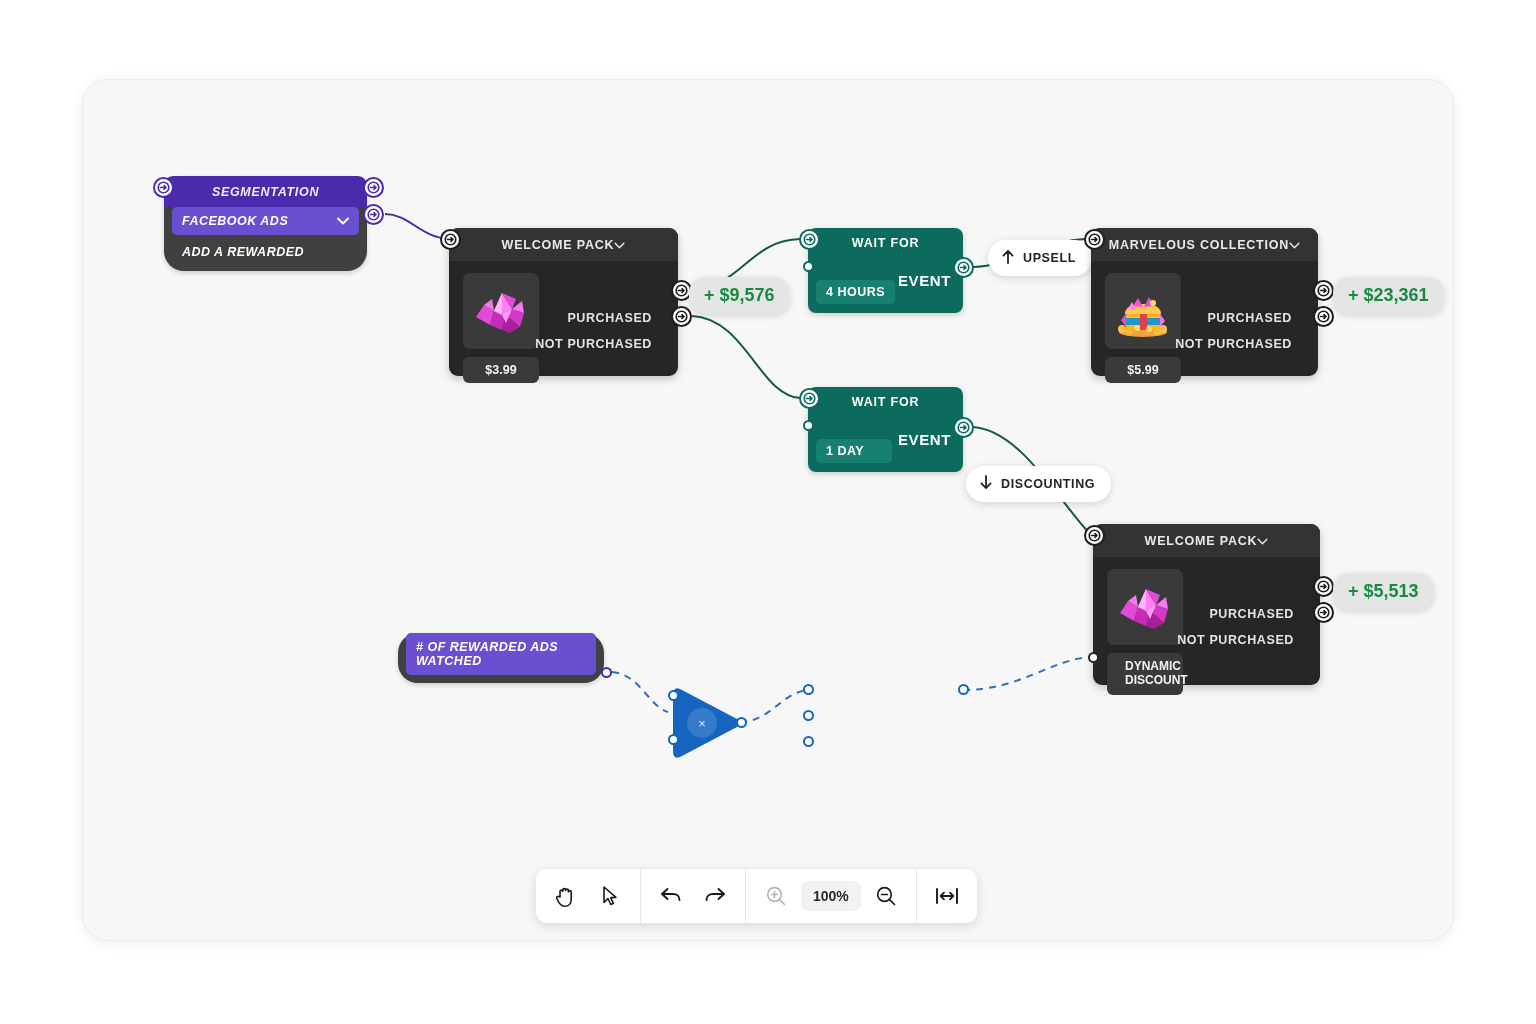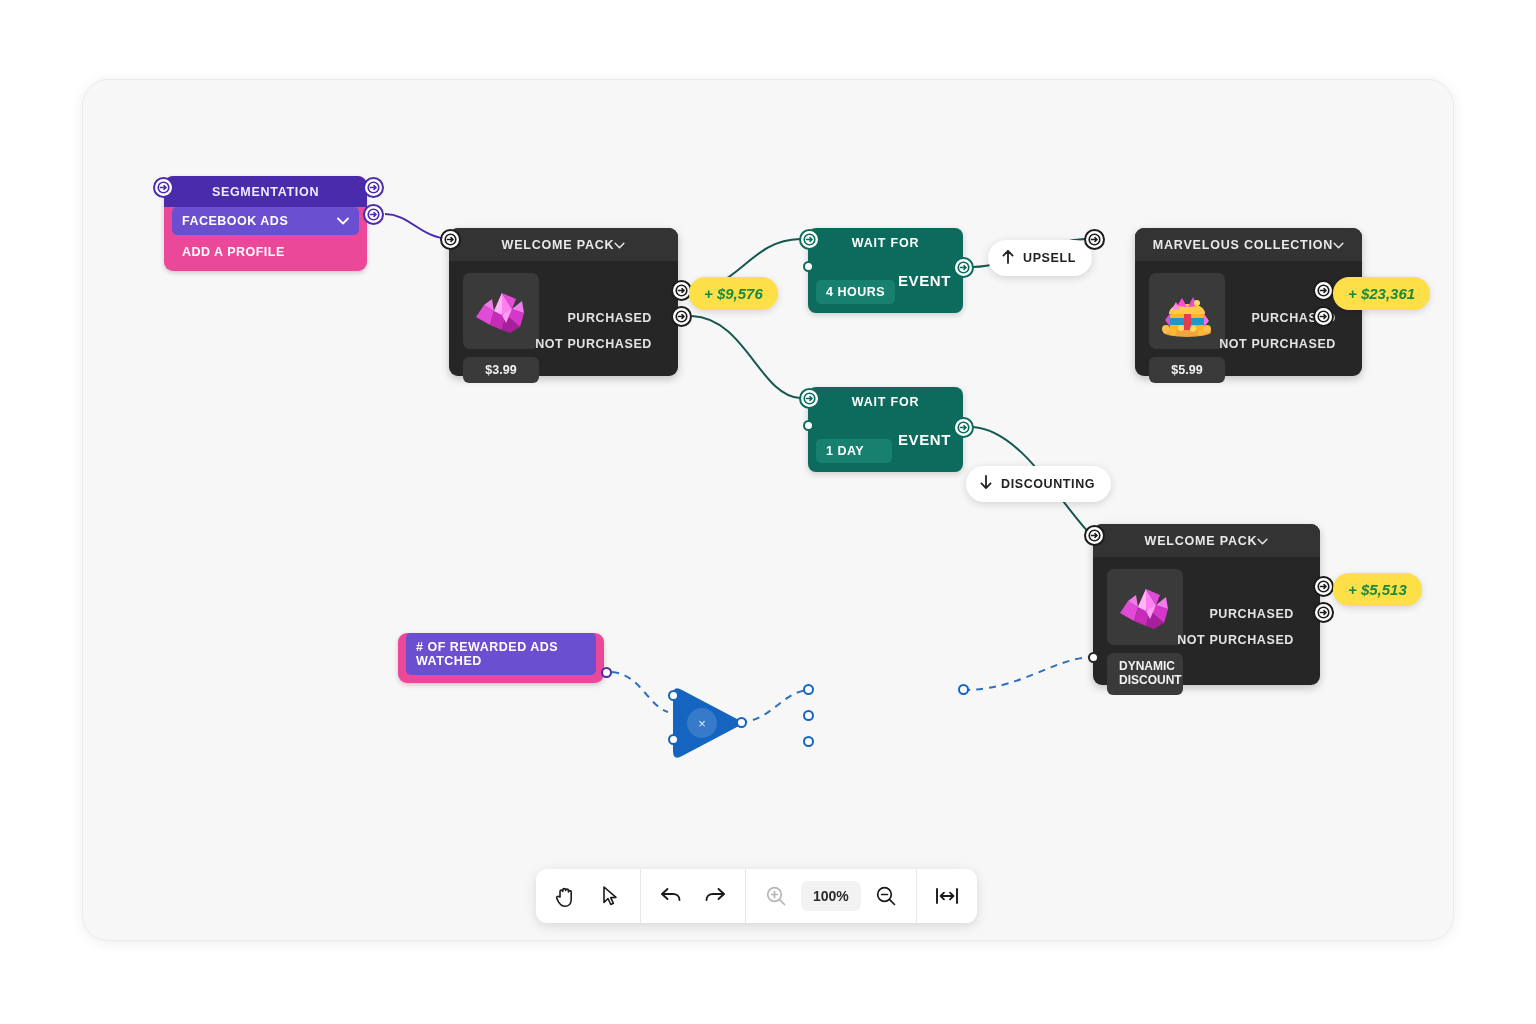--- a/index.html
+++ b/index.html
@@ -23,21 +23,21 @@
     overflow: hidden;
   }
 
   
   .edges { position: absolute; left: 0; top: 0; width: 1536px; height: 1024px; pointer-events: none; }
 
   
   .node { position: absolute; }
 
   
-  .np { background: #ec4899; border-radius: 9px; box-shadow: 0 2px 5px rgba(0,0,0,0.18); }
+  .np { background: #404040; border-radius: 20px; box-shadow: 0 2px 5px rgba(0,0,0,0.18); font-style: italic; }
   .np .nhead {
     color: #efeaff; font-size: 12.5px; font-weight: bold; letter-spacing: 0.7px;
     text-align: center; padding: 9px 10px 8px; background: #4a2bab; border-radius: 9px 9px 0 0;
   }
   .np .nrow {
     margin: 0 8px 8px; background: #6a4fd0; border-radius: 5px;
     color: #ffffff; font-size: 12.5px; font-weight: bold; letter-spacing: 0.5px;
     padding: 7px 10px; display: flex; align-items: center; justify-content: space-between;
   }
   .np .nplain {
@@ -56,21 +56,21 @@
   .thumb {
     position: absolute; left: 14px; top: 12px; width: 76px; height: 76px;
     background: #3a3a3a; border-radius: 7px; overflow: hidden;
     display: flex; align-items: center; justify-content: center;
   }
   .pricetag {
     position: absolute; left: 14px; top: 96px; width: 76px;
     background: #3a3a3a; border-radius: 6px; color: #f2f2f2;
     font-size: 12.5px; font-weight: bold; text-align: center; padding: 6px 2px;
   }
-  .pricetag.two { line-height: 1.15; font-size: 12px; padding: 7px 12px; }
+  .pricetag.two { line-height: 1.15; font-size: 12px; padding: 7px 18px; }
   .outrow {
     position: absolute; right: 26px;
     color: #e3e3e3; font-size: 12.5px; font-weight: bold; letter-spacing: 0.6px;
     text-align: right; white-space: nowrap;
   }
 
   
   .nt { background: #0d6b5e; border-radius: 8px; box-shadow: 0 2px 6px rgba(0,0,0,0.18); }
   .nt .nhead {
     color: #ffffff; font-size: 12.5px; font-weight: bold; letter-spacing: 0.8px;
@@ -115,24 +115,24 @@
   .dot {
     position: absolute; width: 11px; height: 11px; border-radius: 50%;
     background: #ffffff; border: 2px solid #0d6b5e;
   }
   .dot.blue { border-color: #1565c0; background:#ffffff; }
   .dot.dark { border-color: #262626; }
   .dot.purple { border-color: #4a2bab; }
 
   
   .pill {
-    position: absolute; background: #fde047; border-radius: 16px;
+    position: absolute; background: #e5e5e5; border-radius: 16px;
     box-shadow: 0 2px 7px rgba(0,0,0,0.14);
-    font-size: 15px; font-weight: bold; color: #1a8a42;
-    padding: 8px 15px; white-space: nowrap; font-style: italic;
+    font-size: 18px; font-weight: bold; color: #1a8a42;
+    padding: 8px 15px; white-space: nowrap;
   }
   .labelpill {
     position: absolute; background: #ffffff; border-radius: 18px;
     box-shadow: 0 2px 8px rgba(0,0,0,0.15);
     font-size: 12.5px; font-weight: bold; color: #222222; letter-spacing: 0.6px;
     padding: 9px 16px 9px 13px; white-space: nowrap;
     display: flex; align-items: center; gap: 8px;
   }
 
   
@@ -185,21 +185,21 @@
   <div class="node np" style="left:164px; top:176px; width:203px;">
     <div class="nhead">SEGMENTATION</div>
     <div class="nrow">
       <span>FACEBOOK ADS</span>
       <span class="chev">
         <svg width="12" height="8" viewBox="0 0 12 8">
             <path d="M1 1.5 L6 6.5 L11 1.5" stroke="#ffffff" stroke-width="1.8" fill="none" stroke-linecap="round" stroke-linejoin="round"></path>
           </svg>
       </span>
     </div>
-    <div class="nplain">ADD A PROFILE</div>
+    <div class="nplain">ADD A REWARDED</div>
   </div>
   <div class="port purple" style="left:153px; top:177px;">
     <svg width="13" height="13" viewBox="0 0 13 13">
         <circle cx="6.5" cy="6.5" r="5.3" stroke="#4a2bab" stroke-width="1.6" fill="none"></circle>
         <path d="M3.4 6.5 H9 M7 4.6 L9.1 6.5 L7 8.4" stroke="#4a2bab" stroke-width="1.5" fill="none" stroke-linecap="round" stroke-linejoin="round"></path>
       </svg>
   </div>
   <div class="port purple" style="left:363px; top:177px;">
     <svg width="13" height="13" viewBox="0 0 13 13">
         <circle cx="6.5" cy="6.5" r="5.3" stroke="#4a2bab" stroke-width="1.6" fill="none"></circle>
@@ -285,21 +285,21 @@
 
   <div class="labelpill" style="left:988px; top:240px;">
     <span>
       <svg width="14" height="15" viewBox="0 0 14 15">
           <path d="M7 14 V2 M2.4 6.6 L7 1.8 L11.6 6.6" stroke="#222222" stroke-width="1.8" fill="none" stroke-linecap="round" stroke-linejoin="round"></path>
         </svg>
     </span>
     <span>UPSELL</span>
   </div>
 
-  <div class="node nd" style="left:1135px; top:228px; width:227px; height:148px;">
+  <div class="node nd" style="left:1091px; top:228px; width:227px; height:148px;">
     <div class="nhead">
       <span>MARVELOUS COLLECTION</span>
       <span class="chev">
         <svg width="11" height="7" viewBox="0 0 12 8">
             <path d="M1 1.5 L6 6.5 L11 1.5" stroke="#e9e9e9" stroke-width="1.7" fill="none" stroke-linecap="round" stroke-linejoin="round"></path>
           </svg>
       </span>
     </div>
     <div class="nbody">
       <div class="thumb">

